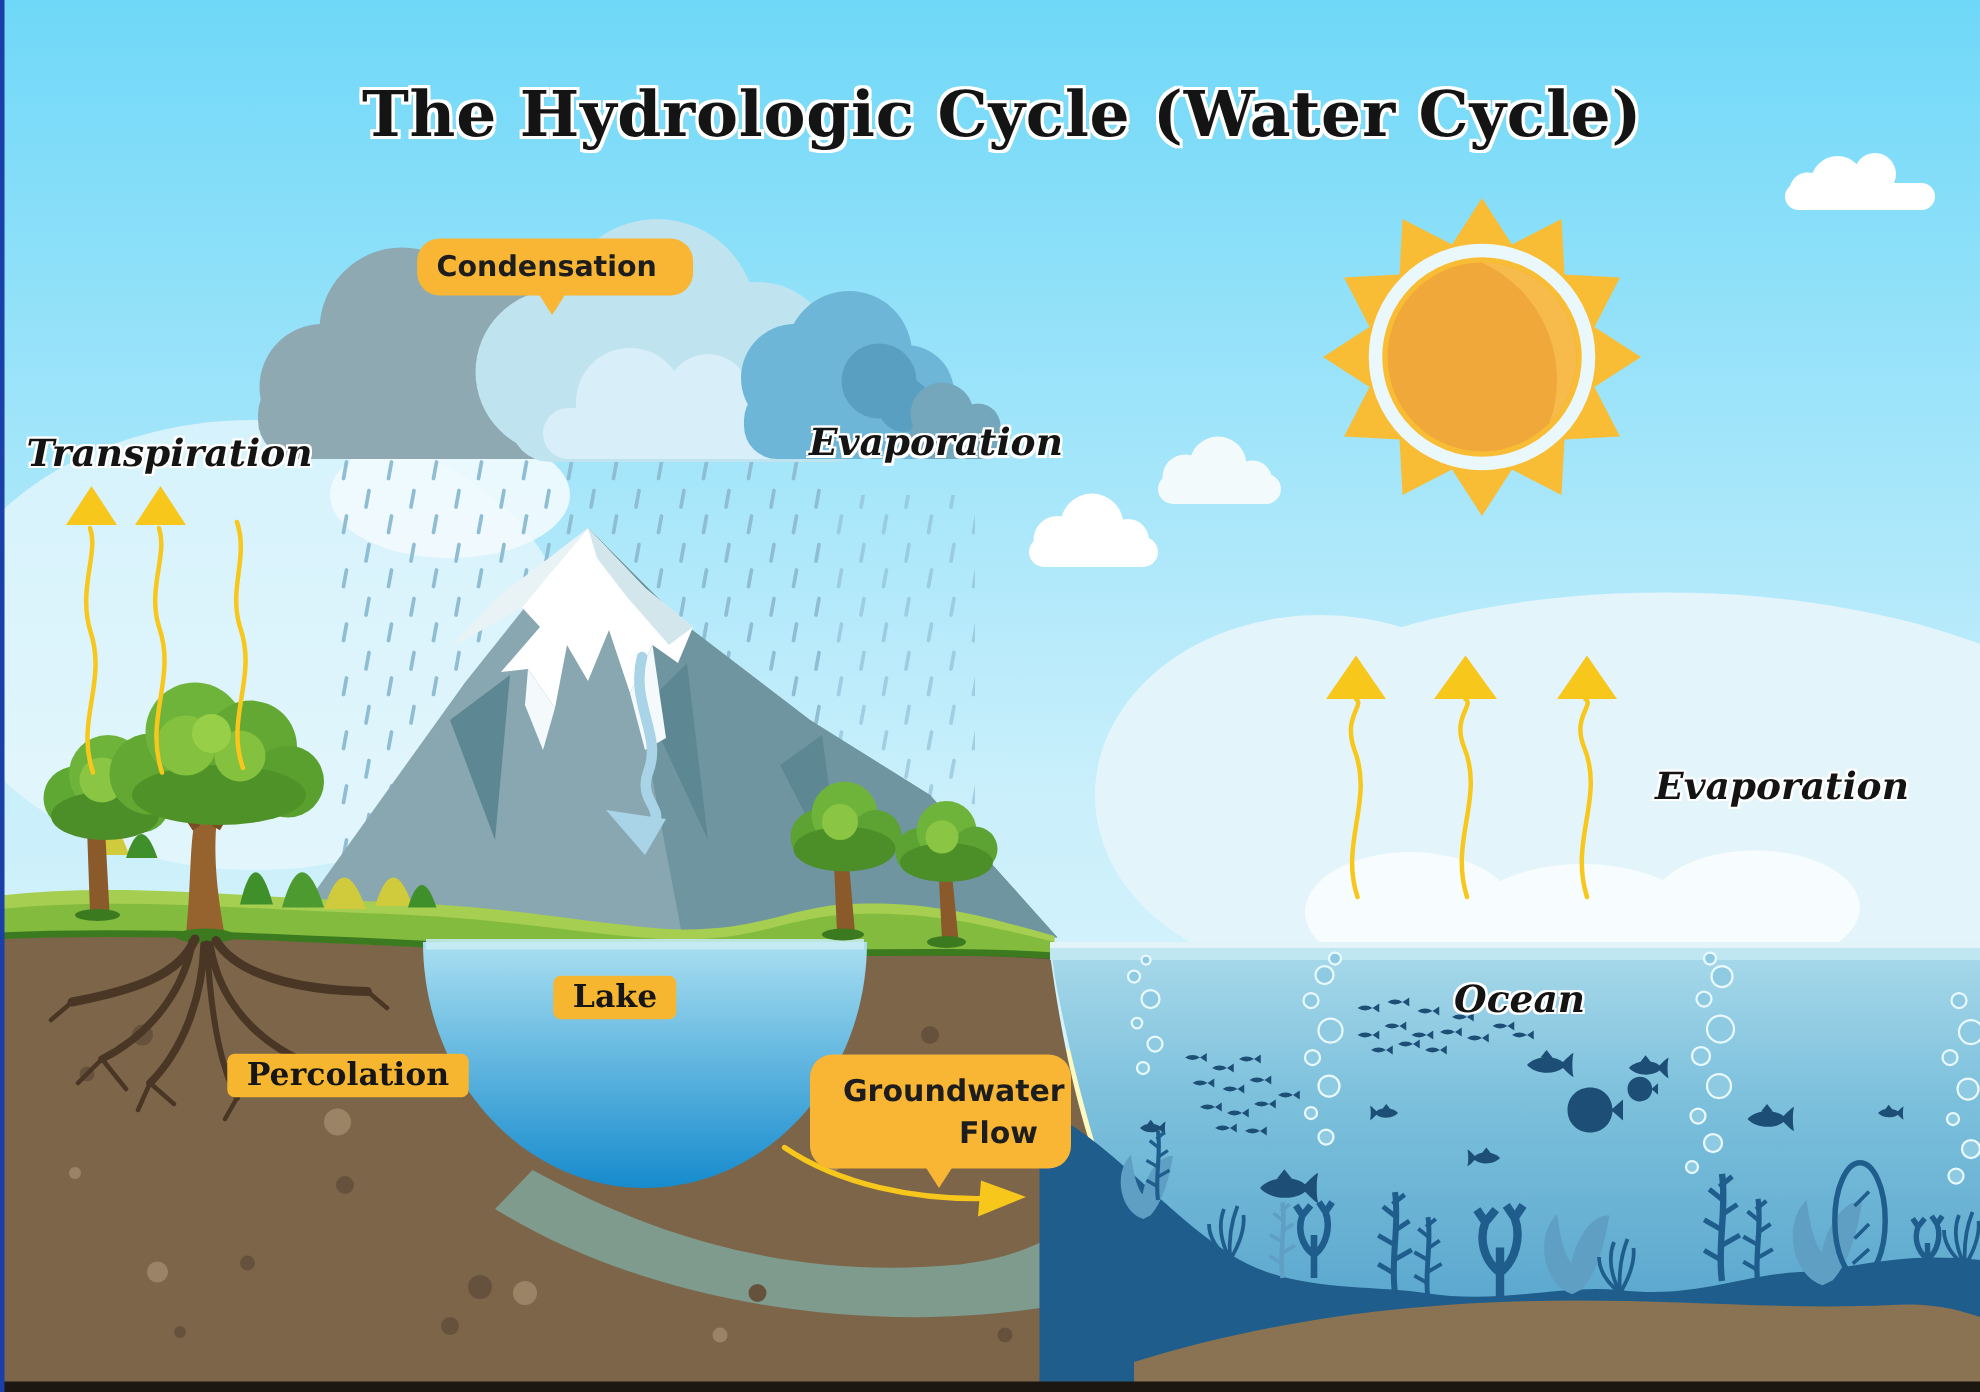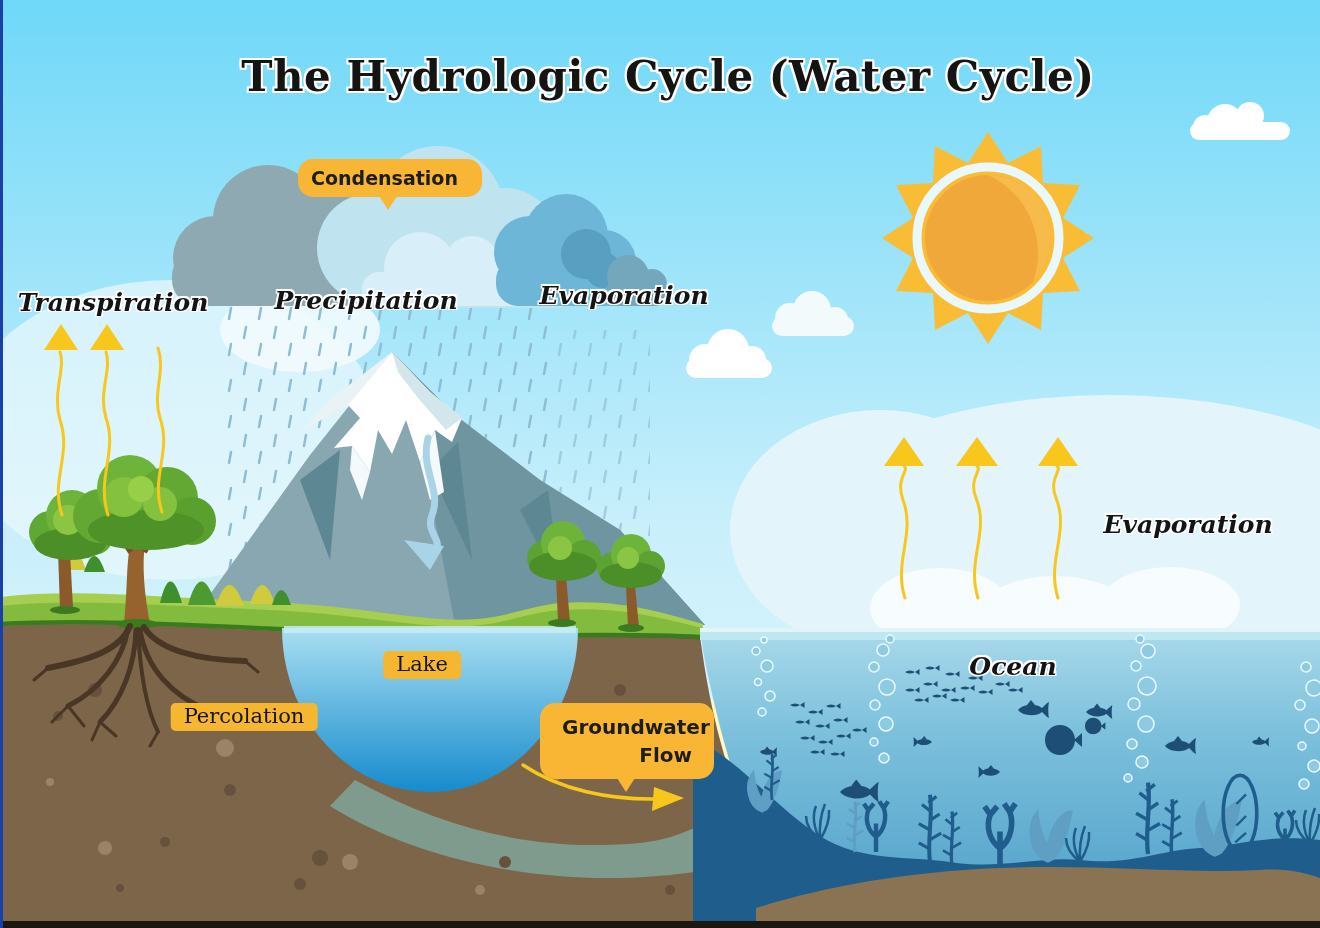--- a/index.html
+++ b/index.html
@@ -29,22 +29,22 @@
     content:'';position:absolute;left:44%;bottom:-13px;width:0;height:0;
     border-left:9px solid transparent;border-right:9px solid transparent;border-top:14px solid #f8b634;
   }
   .tip-left::after{
     content:'';position:absolute;left:-15px;top:50%;transform:translateY(-50%);width:0;height:0;
     border-top:9px solid transparent;border-bottom:9px solid transparent;border-right:16px solid #f8b634;
   }
   .tag{
     position:absolute;transform:translate(-50%,-50%);z-index:40;
     background:#f6b630;border-radius:5px;color:#161616;
-    font-family:"DejaVu Serif","Liberation Serif",serif;font-weight:normal;font-size:21px;
-    padding:1px 13px 3px;white-space:nowrap;margin-left:12px;
+    font-family:"DejaVu Serif","Liberation Serif",serif;font-weight:bold;font-size:21px;
+    padding:1px 13px 3px;white-space:nowrap;
   }
 </style>
 </head>
 <body>
 
 <div class="canvas">
   <svg class="scene" width="1320" height="928" viewBox="0 0 1320 928">
     <defs>
       <linearGradient id="skyGrad" x1="0" y1="0" x2="0" y2="1">
         <stop offset="0" stop-color="#6fd8f8"></stop>
@@ -405,23 +405,22 @@
       <path d="M523 765 C560 790 610 800 658 799" stroke="#f8c71c" stroke-width="3.5" fill="none" stroke-linecap="round"></path>
       <polygon points="654,787 684,798 652,811" fill="#f8c71c"></polygon>
     </g>
   </svg>
 
   <div class="edge-left"></div>
 
   <div class="lbl slab title" style="left:668px;top:76px;">The Hydrologic Cycle (Water Cycle)</div>
 
   <div class="lbl slab plain" style="left:113px;top:302px;">Transpiration</div>
-  <div class="lbl slab plain" style="left:366px;top:300px;">Precipitation</div>
   <div class="lbl slab plain" style="left:624px;top:295px;">Evaporation</div>
   <div class="lbl slab plain" style="left:1188px;top:524px;">Evaporation</div>
   <div class="lbl slab plain" style="left:1013px;top:666px;">Ocean</div>
 
-  <div class="bubble tip-down" style="left:390px;top:178px;padding-left:13px;">Condensation</div>
+  <div class="bubble tip-down" style="left:370px;top:178px;padding-left:13px;">Condensation</div>
   <div class="bubble multi tip-down" style="left:627px;top:741px;">Groundwater Flow</div>
 
   <div class="tag" style="left:410px;top:665px;">Lake</div>
   <div class="tag" style="left:232px;top:717px;">Percolation</div>
 </div>
 
 </body></html>

